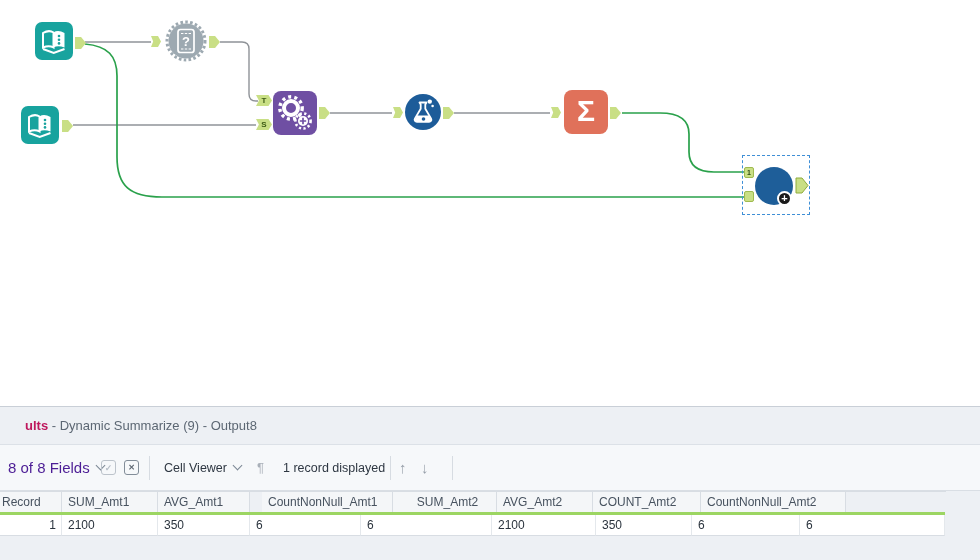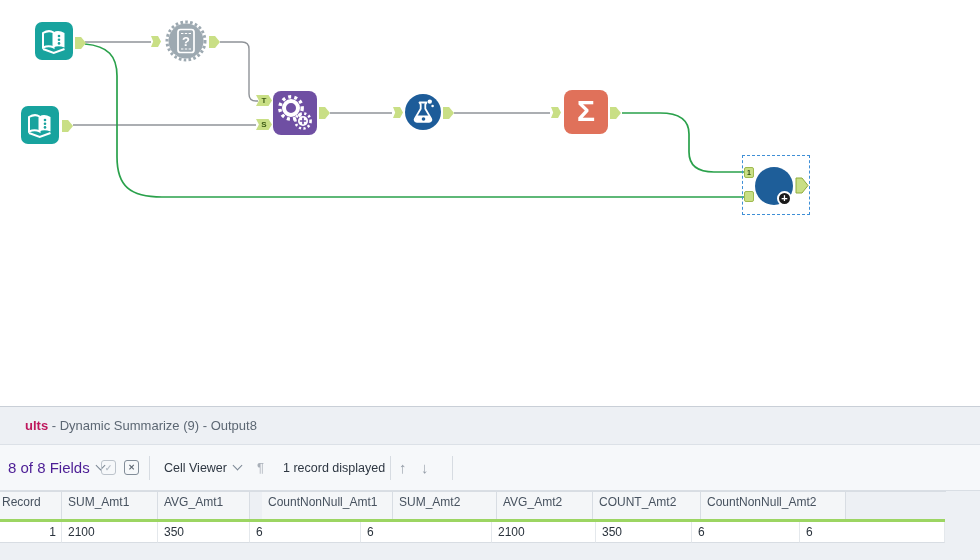--- a/index.html
+++ b/index.html
@@ -44,21 +44,21 @@
   .tbsep { position:absolute; top:11px; width:1px; height:24px; background:#D7DCE2; }
   .sqicon { width:15px; height:15px; border-radius:3px; display:flex; align-items:center;
             justify-content:center; font-size:9px; font-weight:bold; }
   .sqicon.chk { border:1.6px solid #BCC3CB; color:#B7BEC7; }
   .sqicon.xsq { border:1.6px solid #828D99; color:#5F6873; font-size:8px; }
   .pil { color:#A9B0B9; font-size:13px; }
   .arrow { color:#99A1AB; font-size:15px; cursor:pointer; }
 
   .rtable { position:absolute; left:0; top:84px; width:946px; border-top:1px solid #D8DDE3; }
   .trow { display:flex; }
-  .hcell { height:27px; line-height:20px; background:#F4F6F8; color:#47525F; font-size:12px;
+  .hcell { height:20px; line-height:20px; background:#F4F6F8; color:#47525F; font-size:12px;
            border-right:1px solid #D8DDE3; padding-left:6px; overflow:hidden; white-space:nowrap; }
   .greenbar { height:3px; background:#9CD562; width:945px; }
   .dcell { height:21px; line-height:21px; background:#fff; color:#2A333D; font-size:12px;
            border-right:1px solid #E4E8EC; border-bottom:1px solid #D8DDE3; padding-left:6px;
            overflow:hidden; white-space:nowrap; }
   .dcell.num1 { text-align:right; padding-right:5px; }
 </style>
 </head>
 <body>
 
@@ -195,21 +195,21 @@
       </div>
       <div class="tbsep" style="left:452px;"></div>
     </div>
 
     <div class="rtable">
       <div class="trow">
         <div class="hcell" style="width:62px; padding-left:2px;">Record</div>
         <div class="hcell" style="width:96px;">SUM_Amt1</div>
         <div class="hcell" style="width:92px;">AVG_Amt1</div>
         <div class="hcell" style="width:131px;margin-left:12px;">CountNonNull_Amt1</div>
-        <div class="hcell" style="width:104px;">SUM_Amt2</div>
+        <div class="hcell" style="width:104px;text-align:center;">SUM_Amt2</div>
         <div class="hcell" style="width:96px;">AVG_Amt2</div>
         <div class="hcell" style="width:108px;">COUNT_Amt2</div>
         <div class="hcell" style="width:145px;">CountNonNull_Amt2</div>
       </div>
       <div class="greenbar"></div>
       <div class="trow">
         <div class="dcell num1" style="width:62px;">1</div>
         <div class="dcell" style="width:96px;">2100</div>
         <div class="dcell" style="width:92px;">350</div>
         <div class="dcell" style="width:111px;">6</div>

